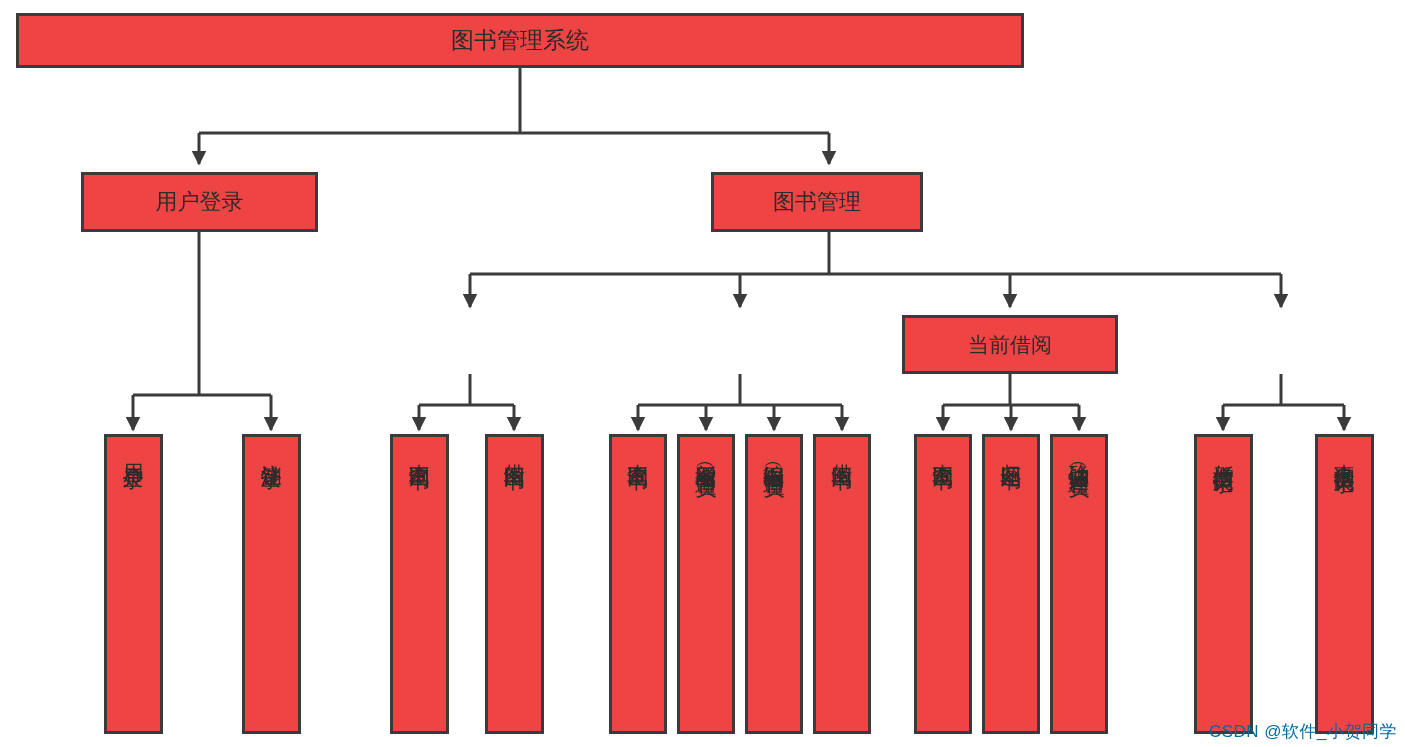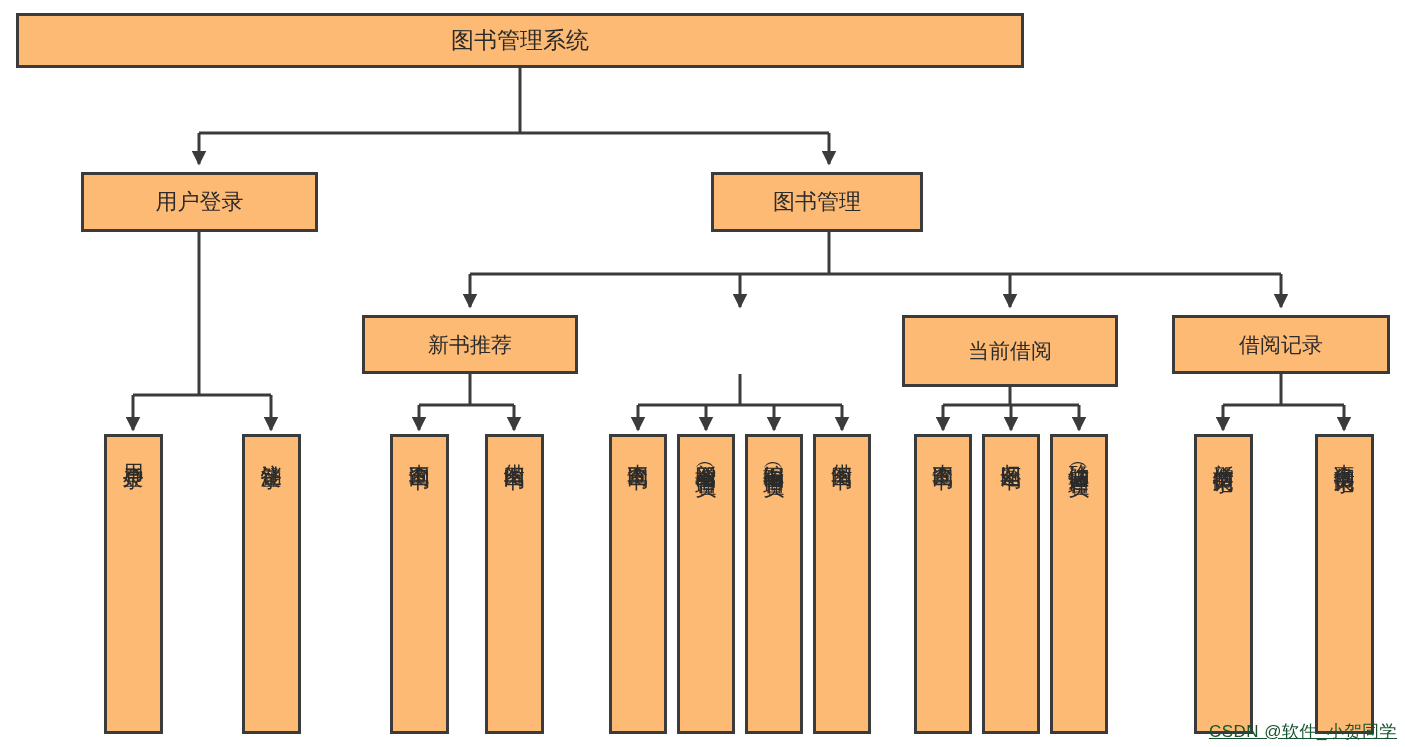--- a/index.html
+++ b/index.html
@@ -22,21 +22,21 @@
     left: 0;
     top: 0;
     width: 1405px;
     height: 747px;
     pointer-events: none;
   }
   .node {
     position: absolute;
     box-sizing: border-box;
     border: 3px solid #3b3b3b;
-    background: #fdba74;
+    background: #ef4444;
     display: flex;
     align-items: center;
     justify-content: center;
     color: #2b2b2b;
     z-index: 2;
   }
   .node.root {
     font-size: 23px;
   }
   .node.level1 {
@@ -57,25 +57,24 @@
     line-height: 1.22;
     letter-spacing: 2px;
     white-space: nowrap;
     color: #2b2b2b;
   }
   .watermark {
     position: absolute;
     right: 8px;
     bottom: 4px;
     font-size: 17px;
-    color: #14532d;
+    color: #0369a1;
     letter-spacing: 0.5px;
     z-index: 3;
     white-space: nowrap;
-    text-decoration: underline;
   }
 </style>
 </head>
 <body>
 
 <div id="canvas">
 
   <svg id="wires" viewBox="0 0 1405 747" xmlns="http://www.w3.org/2000/svg">
     <defs>
       <marker id="arrow" viewBox="0 0 10 10" refX="9" refY="5" markerWidth="5" markerHeight="5" orient="auto-start-reverse">
@@ -130,28 +129,22 @@
     <span>图书管理系统</span>
   </div>
 
   <div class="node level1" style="left:81px; top:172px; width:237px; height:60px;">
     <span>用户登录</span>
   </div>
   <div class="node level1" style="left:711px; top:172px; width:212px; height:60px;">
     <span>图书管理</span>
   </div>
 
-  <div class="node level2" style="left:362px; top:315px; width:216px; height:59px;">
-    <span>新书推荐</span>
-  </div>
-  <div class="node level2" style="left:902px; top:315px; width:216px; height:72px;font-family:Liberation Serif, serif;">
+  <div class="node level2" style="left:902px; top:315px; width:216px; height:59px;font-family:Liberation Serif, serif;">
     <span>当前借阅</span>
-  </div>
-  <div class="node level2" style="left:1172px; top:315px; width:218px; height:59px;">
-    <span>借阅记录</span>
   </div>
 
   <div class="node leaf" style="left:104px; top:434px; width:59px; height:300px;">
     <span class="vtext">用户登录</span>
   </div>
   <div class="node leaf" style="left:242px; top:434px; width:59px; height:300px;">
     <span class="vtext">注销登录</span>
   </div>
 
   <div class="node leaf" style="left:390px; top:434px; width:59px; height:300px;">

